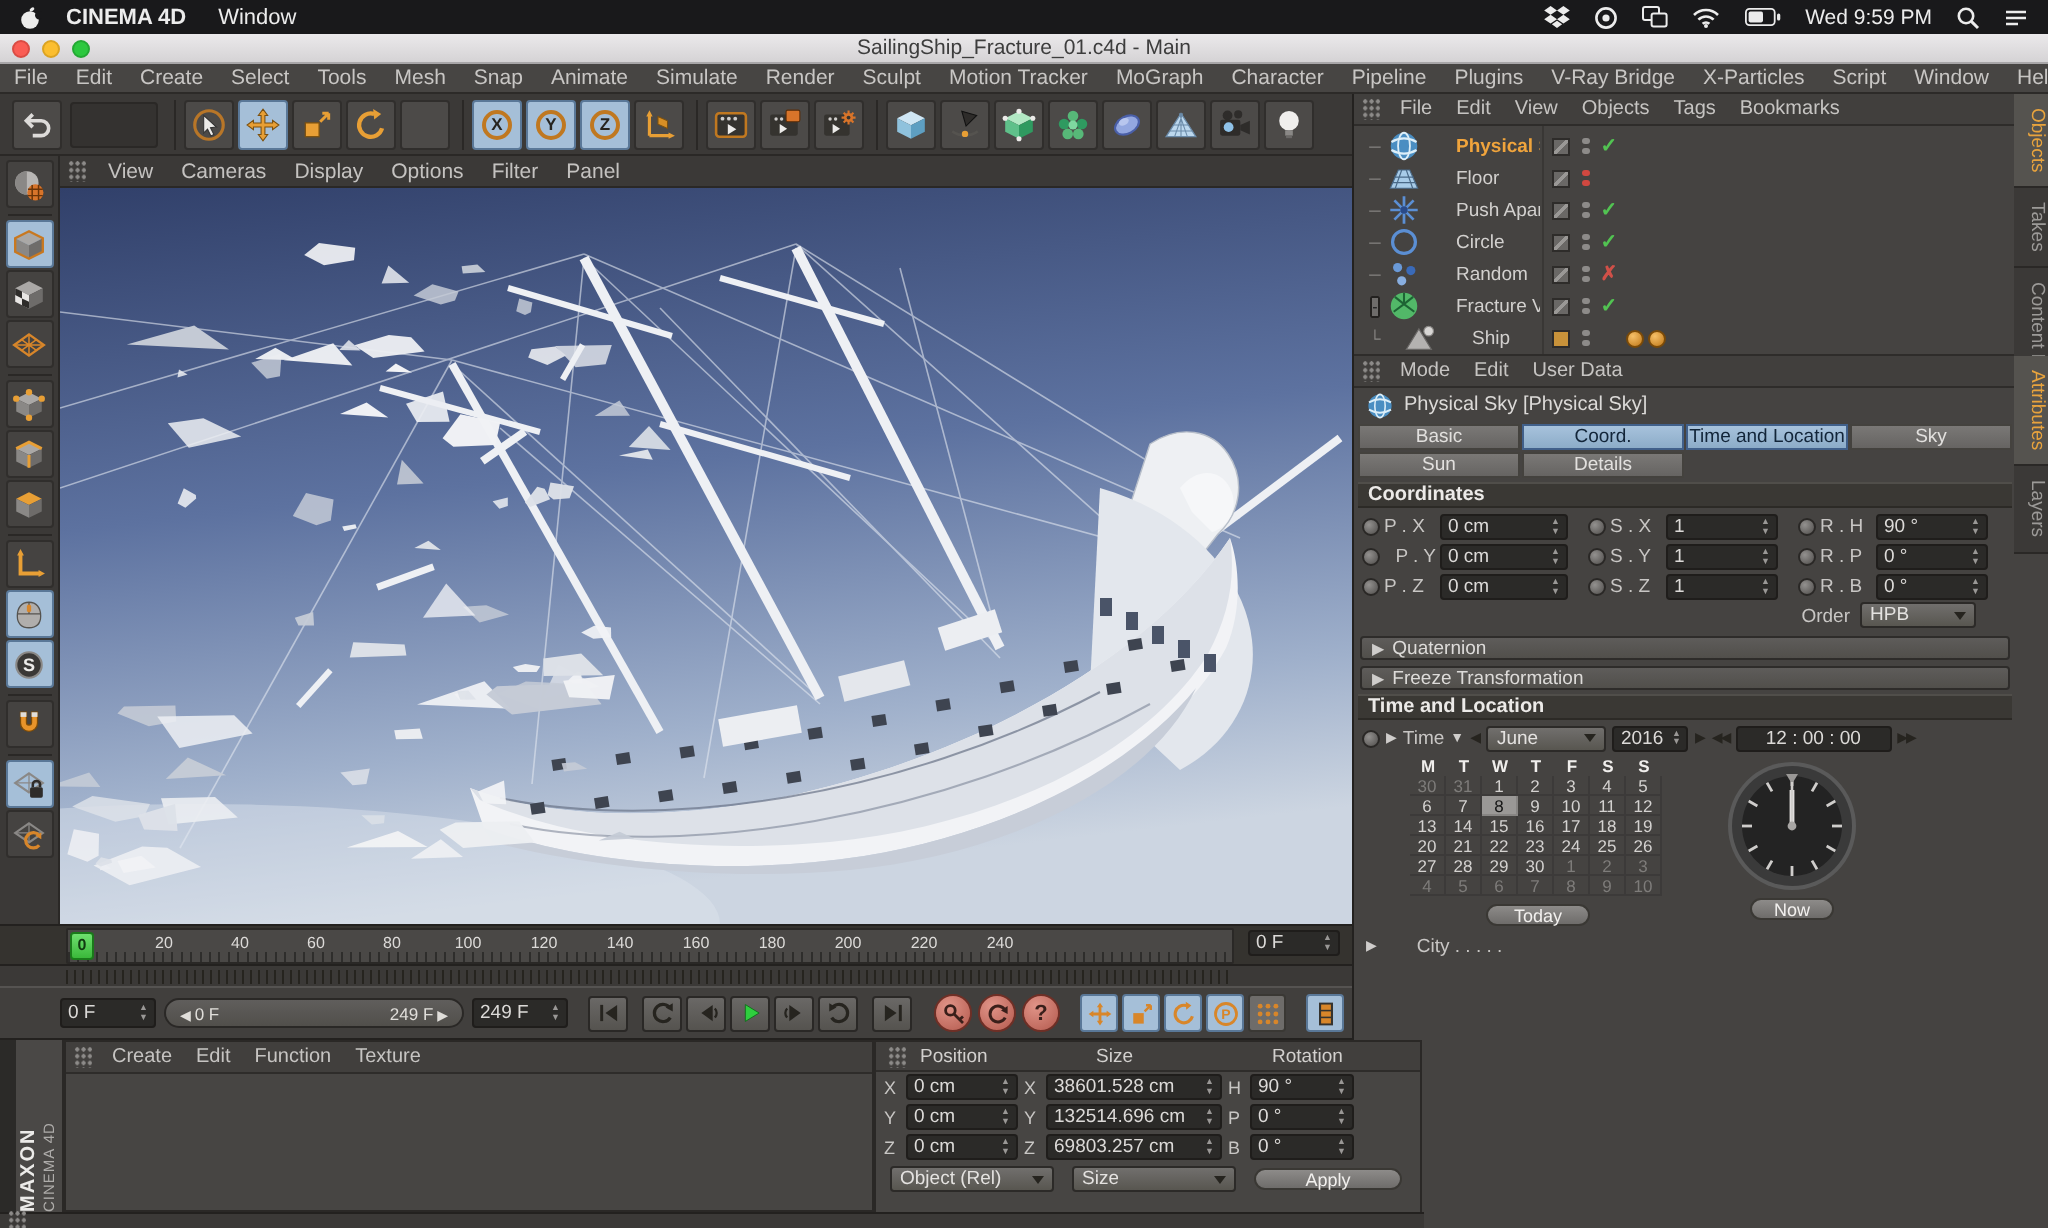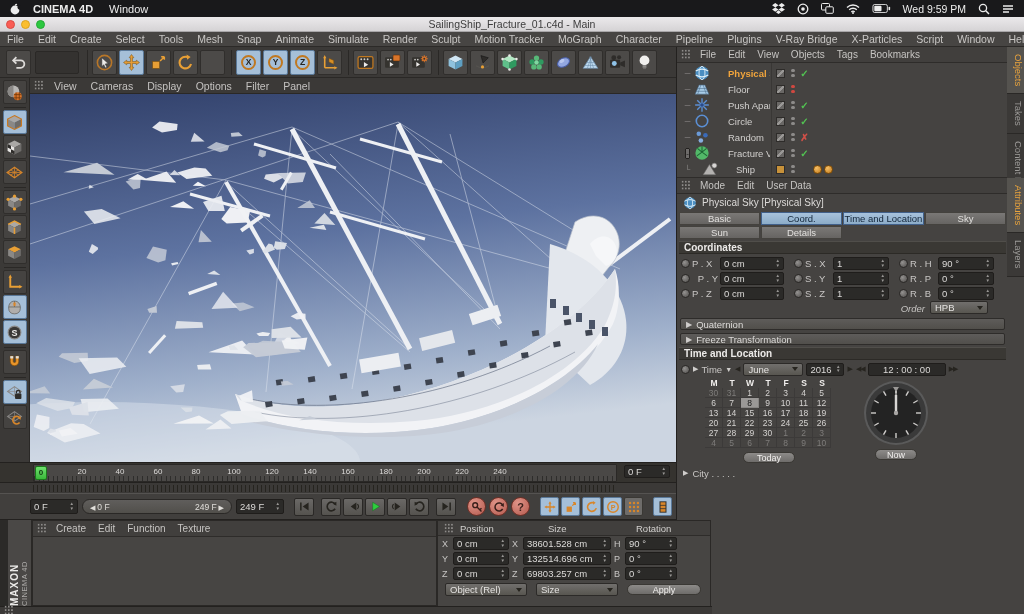--- a/index.html
+++ b/index.html
@@ -85,39 +85,39 @@
 #amBody{padding:0 2px;}
 #amTitle{height:17px;display:flex;align-items:center;font-size:10px;color:#dcdad8;padding-left:4px;}
 #amTitle .oicon{display:flex;margin-right:5px;}
 #amTabs{display:grid;grid-template-columns:repeat(4,1fr);gap:1px;margin:1px 0 2px 0;}
 .atab{height:13px;background:linear-gradient(#7a7876,#666462);border:1px solid #44423e;color:#e2e0de;font-size:9.5px;display:flex;align-items:center;justify-content:center;white-space:nowrap;overflow:hidden;}
 .atab.active{background:linear-gradient(#a7c2dc,#8cacc8);border-color:#41608a;color:#122539;}
 .shead{height:13px;background:#3a3834;color:#eceae8;font-weight:bold;font-size:10px;display:flex;align-items:center;padding-left:5px;margin:2px 0;border-top:1px solid #504e4a;border-bottom:1px solid #2c2a26;text-align:center;}
 .amrow{height:15px;display:flex;align-items:center;gap:2px;padding-left:2px;}
 .amrow .gap{width:6px;flex:none;}
 #orderRow{position:relative;height:14px;}
-#orderRow .flbl{position:absolute;left:196px;top:2px;width:50px;text-align:right;font-style:italic;}
+#orderRow .flbl{position:absolute;left:196px;top:2px;width:50px;text-align:right;}
 #orderRow .dd{position:absolute;left:251px;top:0;width:58px;}
 .secbar{height:12px;background:linear-gradient(#5e5c5a,#514f4b);border:1px solid #2e2c2a;border-radius:2px;margin:3px 1px 0 1px;display:flex;align-items:center;font-size:9.5px;color:#dddbd9;padding-left:5px;}
 .secbar b{font-weight:normal;color:#cfcdcb;font-size:8px;margin-right:4px;}
 #timeRow{height:14px;display:flex;align-items:center;gap:3px;padding-left:2px;margin-top:2px;font-size:9px;color:#26241f;}
 .arr{color:#26241f;font-size:7px;flex:none;}
 .arr2{color:#26241f;font-size:7px;letter-spacing:-1px;flex:none;}
 #tlBody{display:flex;margin-top:3px;height:83px;}
 #calBlock{margin-left:26px;width:128px;}
 #calGrid{display:grid;grid-template-columns:repeat(7,18px);}
 #calGrid .ch{height:9px;font-size:8.5px;font-weight:bold;color:#f0eeec;text-align:center;line-height:9px;}
 #calGrid .cd{height:10px;font-size:8.5px;color:#d4d2d0;text-align:center;line-height:10px;border-right:1px solid rgba(0,0,0,0.12);border-bottom:1px solid rgba(0,0,0,0.12);}
 #calGrid .cd.out{color:#7e7c7a;}
 #calGrid .cd.selday{background:#9a9896;color:#161616;}
 .pill{height:11px;background:linear-gradient(#8d8b89,#6e6c6a);border:1px solid #3a3834;border-radius:6px;color:#f2f0ee;font-size:9px;display:flex;align-items:center;justify-content:center;padding:0 10px;}
 #todayBtn{margin:4px auto 0 auto;width:52px;}
 #clockBlock{margin-left:18px;width:90px;display:flex;flex-direction:column;align-items:center;}
 #nowBtn{margin-top:2px;width:42px;}
-#cityRow{height:14px;display:flex;align-items:center;gap:4px;padding:0 6px 0 4px;margin-top:4px;}
+#cityRow{height:14px;display:flex;align-items:center;gap:20px;padding:0 6px 0 4px;margin-top:4px;}
 #cityRow .dd{flex:1;}
 
 #tlStrip{position:absolute;left:0;top:462px;width:676px;height:20px;background:#35332f;border-top:1px solid #23211f;z-index:3;}
 #ruler{position:absolute;left:33px;top:1px;width:584px;height:18px;background:#4a4846;border:1px solid #2a2826;border-radius:1px;overflow:hidden;}
 #ruler::after{content:"";position:absolute;left:0;right:0;bottom:0;height:5px;background:repeating-linear-gradient(90deg,rgba(0,0,0,0.38) 0 1px,transparent 1px 4.7px);}
 #ruler .tick{position:absolute;top:2px;font-size:8px;color:#dcdad8;transform:translateX(-50%);}
 #playhead{position:absolute;left:1px;top:1px;width:12px;height:14px;background:linear-gradient(#6fe06f,#3ab83a);border:1px solid #1a7a1a;border-radius:2px;color:#103a10;font-size:8px;font-weight:bold;text-align:center;line-height:12px;z-index:2;}
 #frameFld{position:absolute;left:624px;top:2px;width:46px;}
 #subRuler{position:absolute;left:0;top:482px;width:676px;height:11px;background:#3b3937;border-top:1px solid #23211f;z-index:3;}
 #subRuler .ticks{position:absolute;left:33px;top:2px;width:584px;height:7px;background:repeating-linear-gradient(90deg,#26241f 0 1px,transparent 1px 4px);}

